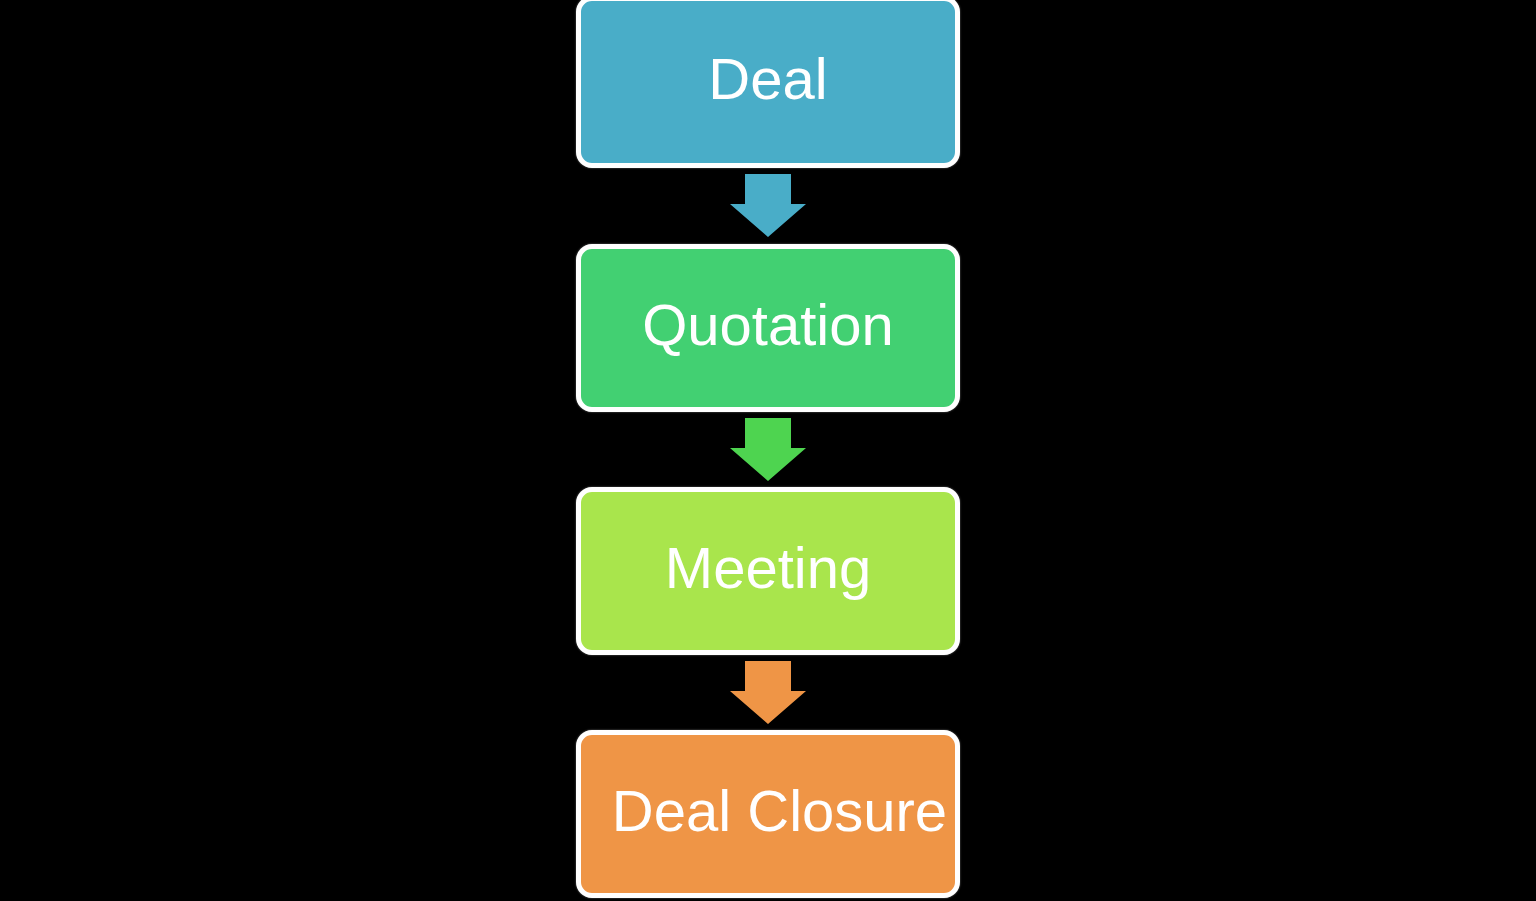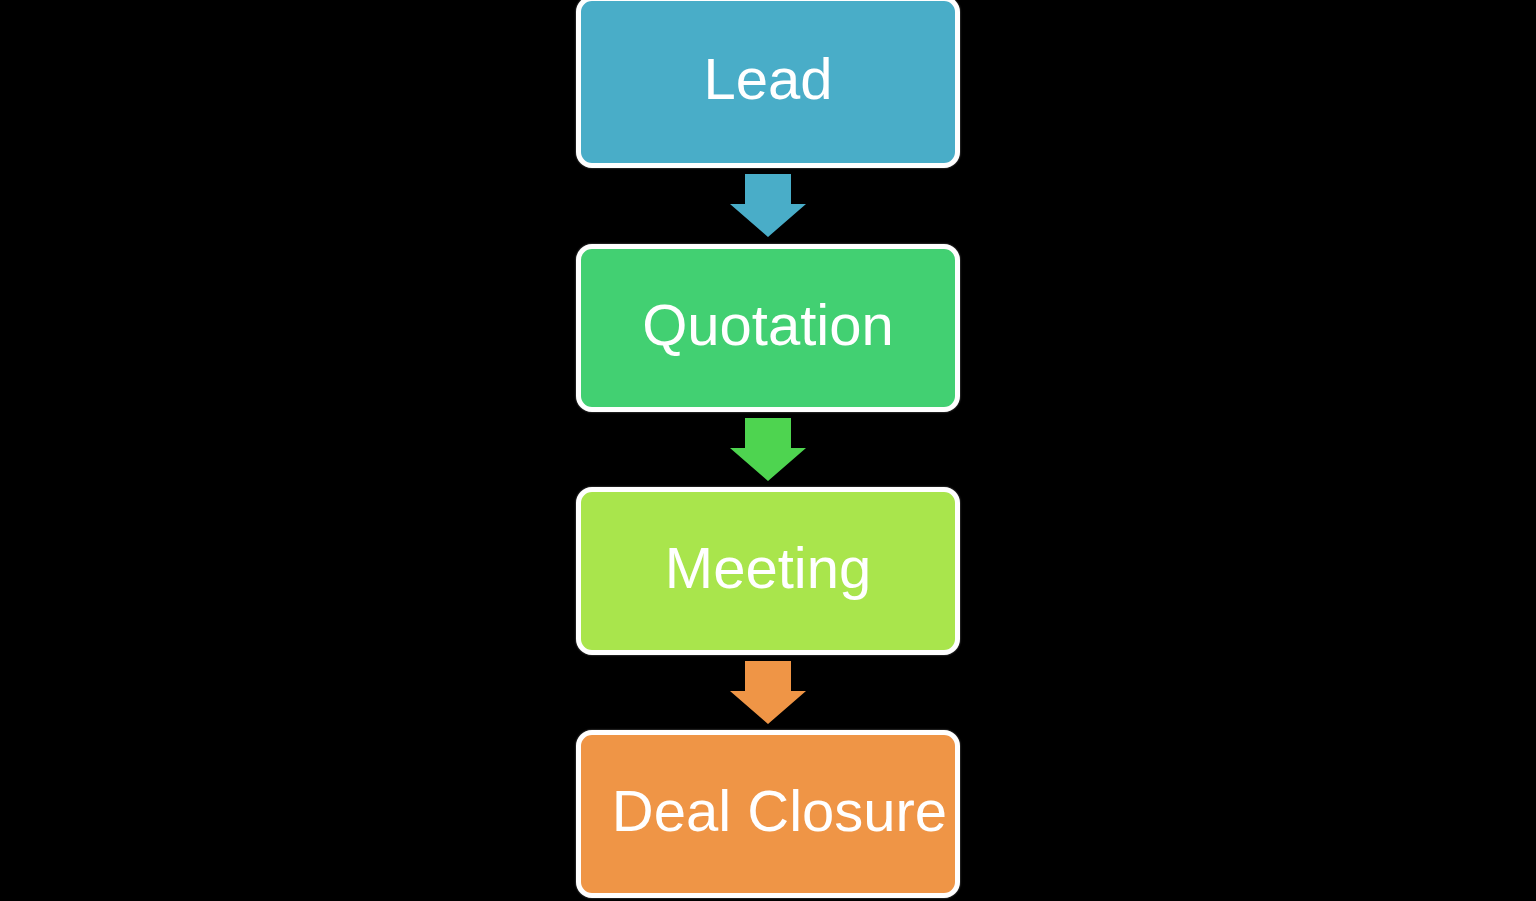--- a/index.html
+++ b/index.html
@@ -43,21 +43,21 @@
   .arrow-1 { margin: 6px 0 7px 0; }
   .arrow-2 { margin: 6px 0 6px 0; }
   .arrow-3 { margin: 6px 0 6px 0; }
 </style>
 </head>
 <body style="background: rgb(0, 0, 0);">
 
 <div class="stage">
 
   <div class="node node-1" style="background: rgb(73, 173, 200);">
-    <span class="node-label" style="color: rgb(255, 255, 255);">Lead</span>
+    <span class="node-label" style="color: rgb(255, 255, 255);">Deal</span>
   </div>
 
   <svg class="arrow arrow-1" width="76" height="63" viewBox="0 0 76 63">
     <polygon points="15,0 61,0 61,30 76,30 38,63 0,30 15,30" fill="#49ADC8"></polygon>
   </svg>
 
   <div class="node" style="background: rgb(66, 208, 114);">
     <span class="node-label" style="color: rgb(255, 255, 255);">Quotation</span>
   </div>
 

